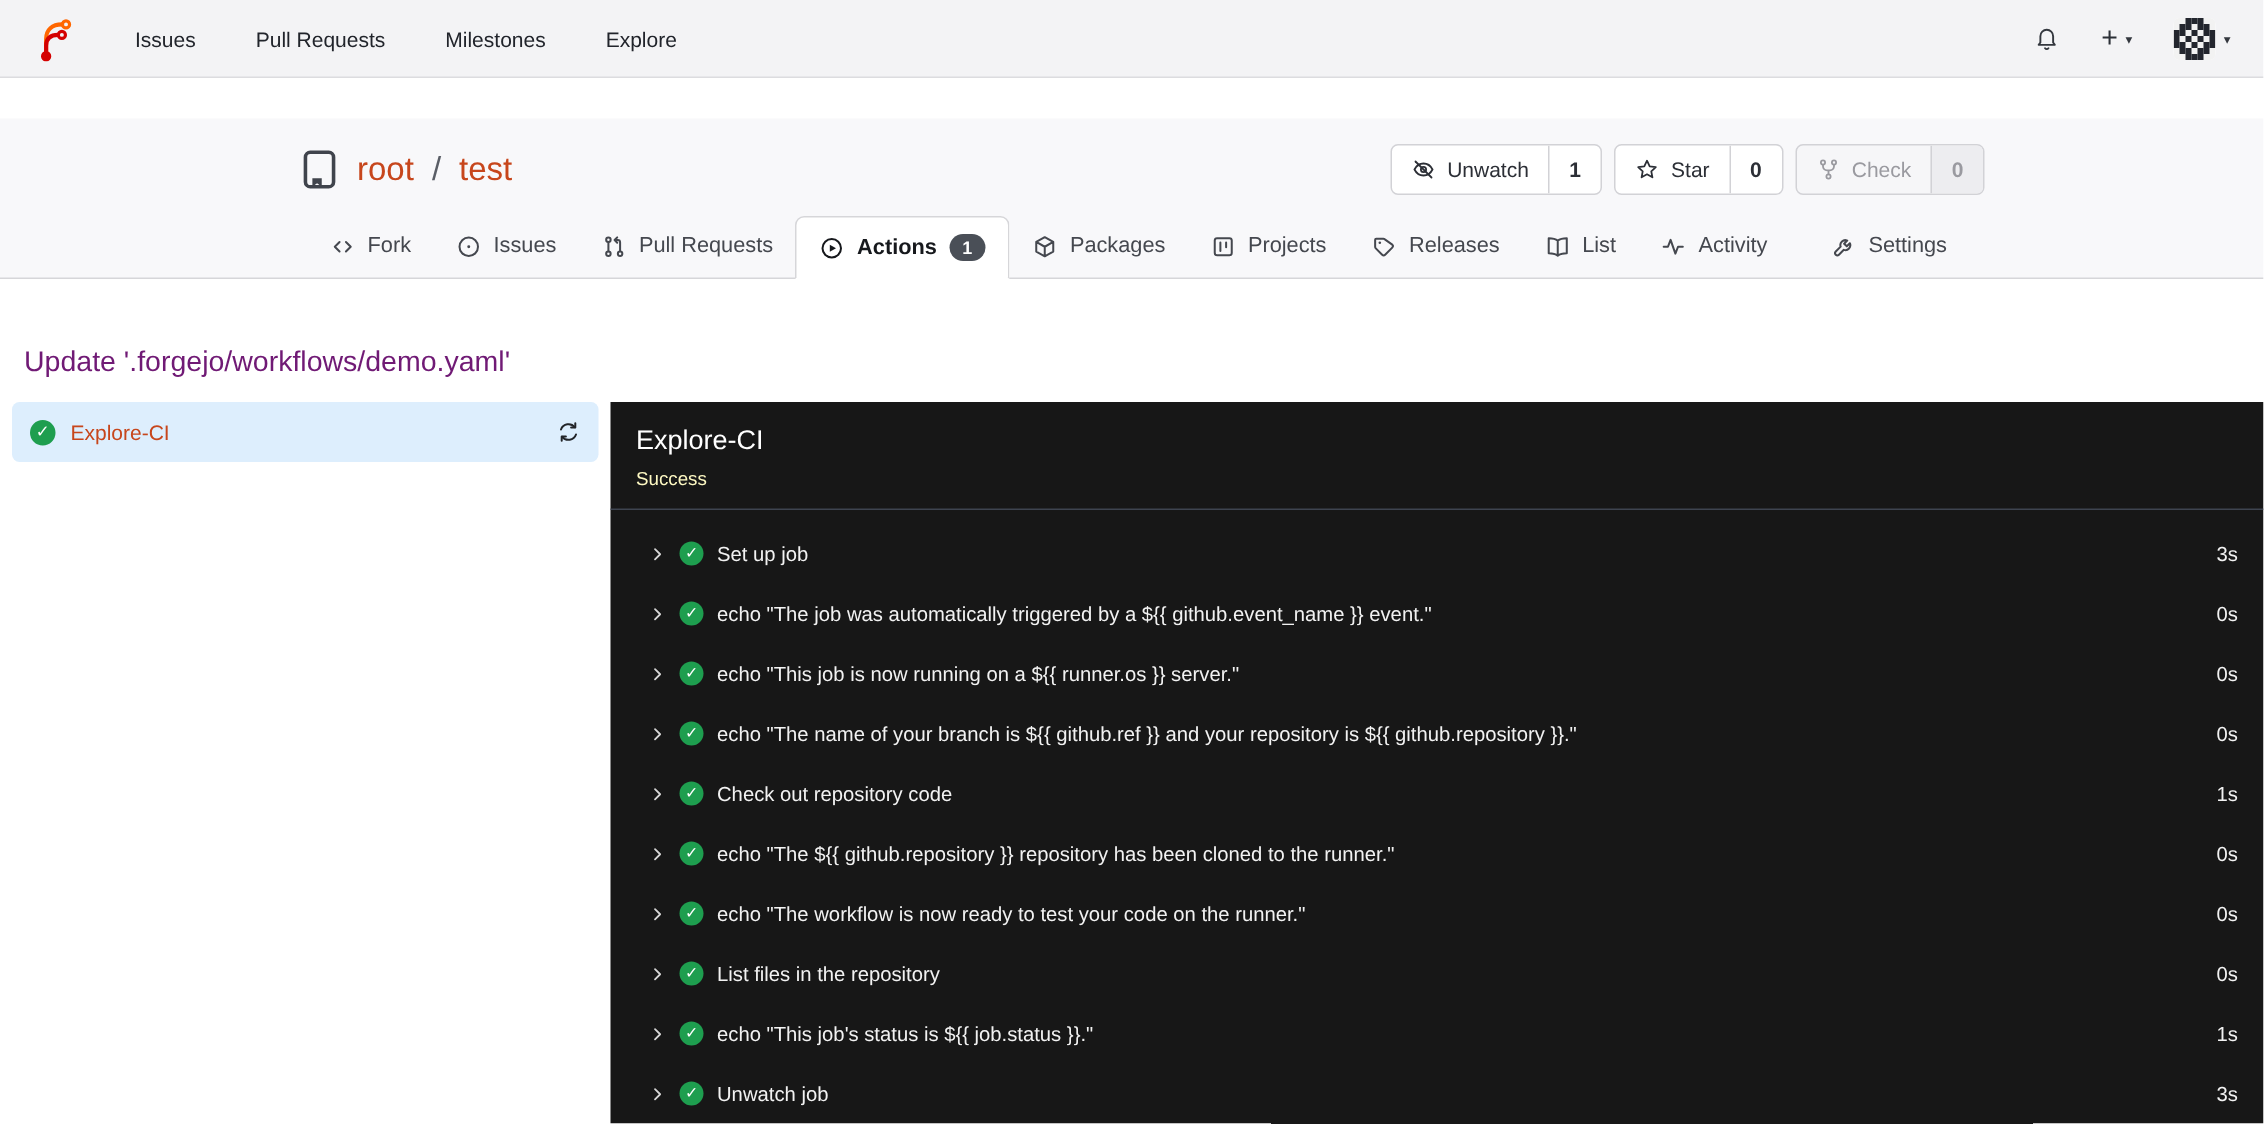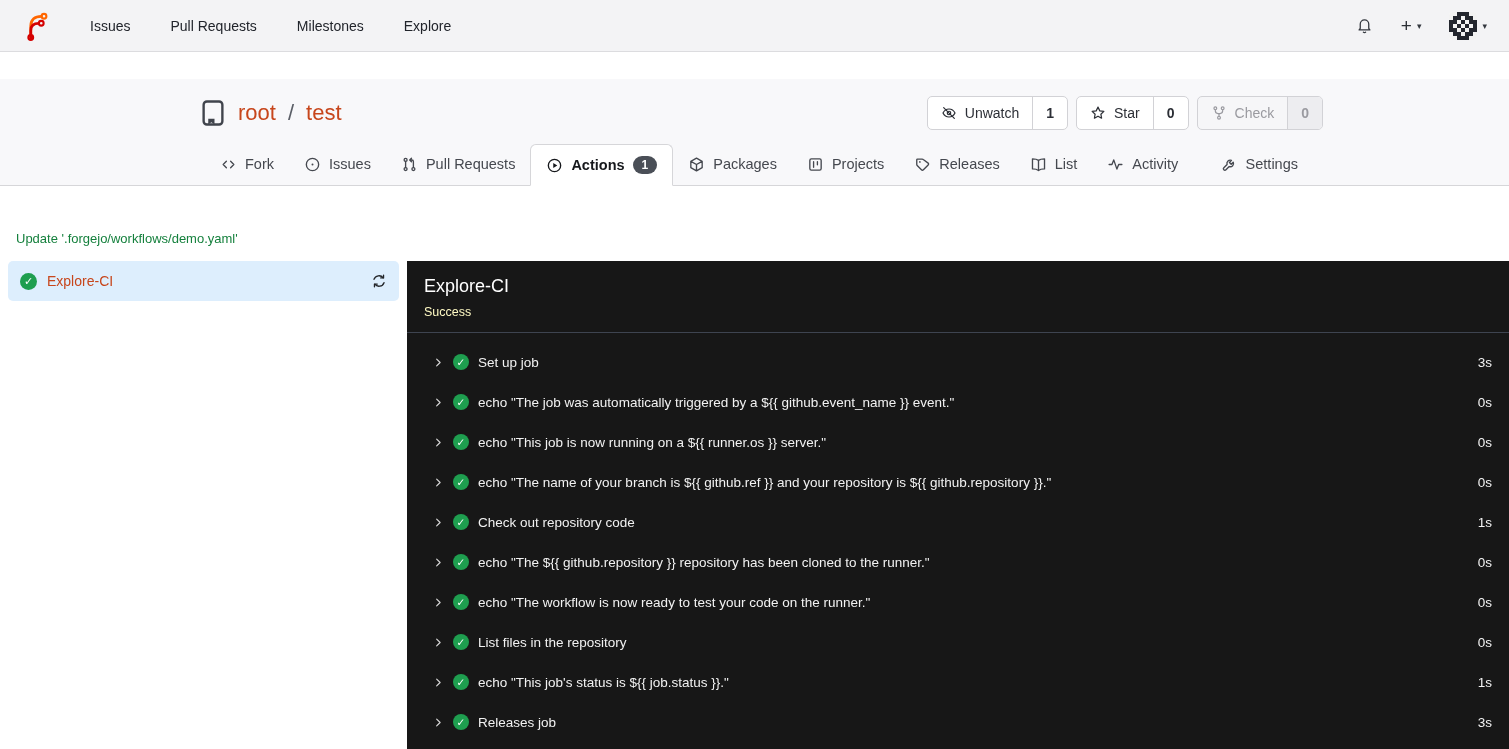--- a/index.html
+++ b/index.html
@@ -57,21 +57,21 @@
   }
   .tab.push-right { margin-left:auto; }
   .tab-badge {
     background:#4a4f57; color:#fff; font-size:12px; font-weight:600;
     border-radius:10px; padding:2px 9px; line-height:1.2;
   }
   .tab svg { flex-shrink:0; }
 
   
   .main { flex:1; display:flex; flex-direction:column; min-height:0; background:#fff; }
-  .page-title { padding:18px 16px 15px; font-size:13px; color:#15803d; }
+  .page-title { padding:18px 16px 15px; font-size:19px; color:#701a75; }
   .content-row { flex:1; display:flex; min-height:0; }
 
   .sidebar { width:407px; flex-shrink:0; padding:0 8px; }
   .job-item {
     height:40px; display:flex; align-items:center; gap:10px; padding:0 12px;
     background:#ddeefd; border-radius:5px; cursor:pointer;
   }
   .job-name { color:#c7461c; font-size:14px; }
   .job-refresh { margin-left:auto; color:#222428; display:flex; cursor:pointer; }
 
@@ -401,20 +401,20 @@
             <span class="step-label">echo "This job's status is ${{ job.status }}."</span>
             <span class="step-duration">1s</span>
           </div>
           <div class="step">
             <span class="step-chevron">
                 <svg width="11" height="11" viewBox="0 0 24 24" fill="none" stroke="currentColor" stroke-width="2.6" stroke-linecap="round" stroke-linejoin="round">
                   <path d="M8 4.5 15.5 12 8 19.5"></path>
                 </svg>
               </span>
             <span class="check-badge"></span>
-            <span class="step-label">Releases job</span>
+            <span class="step-label">Unwatch job</span>
             <span class="step-duration">3s</span>
           </div>
         </div>
       </div>
     </div>
   </div>
 </div>
 
 </body></html>

